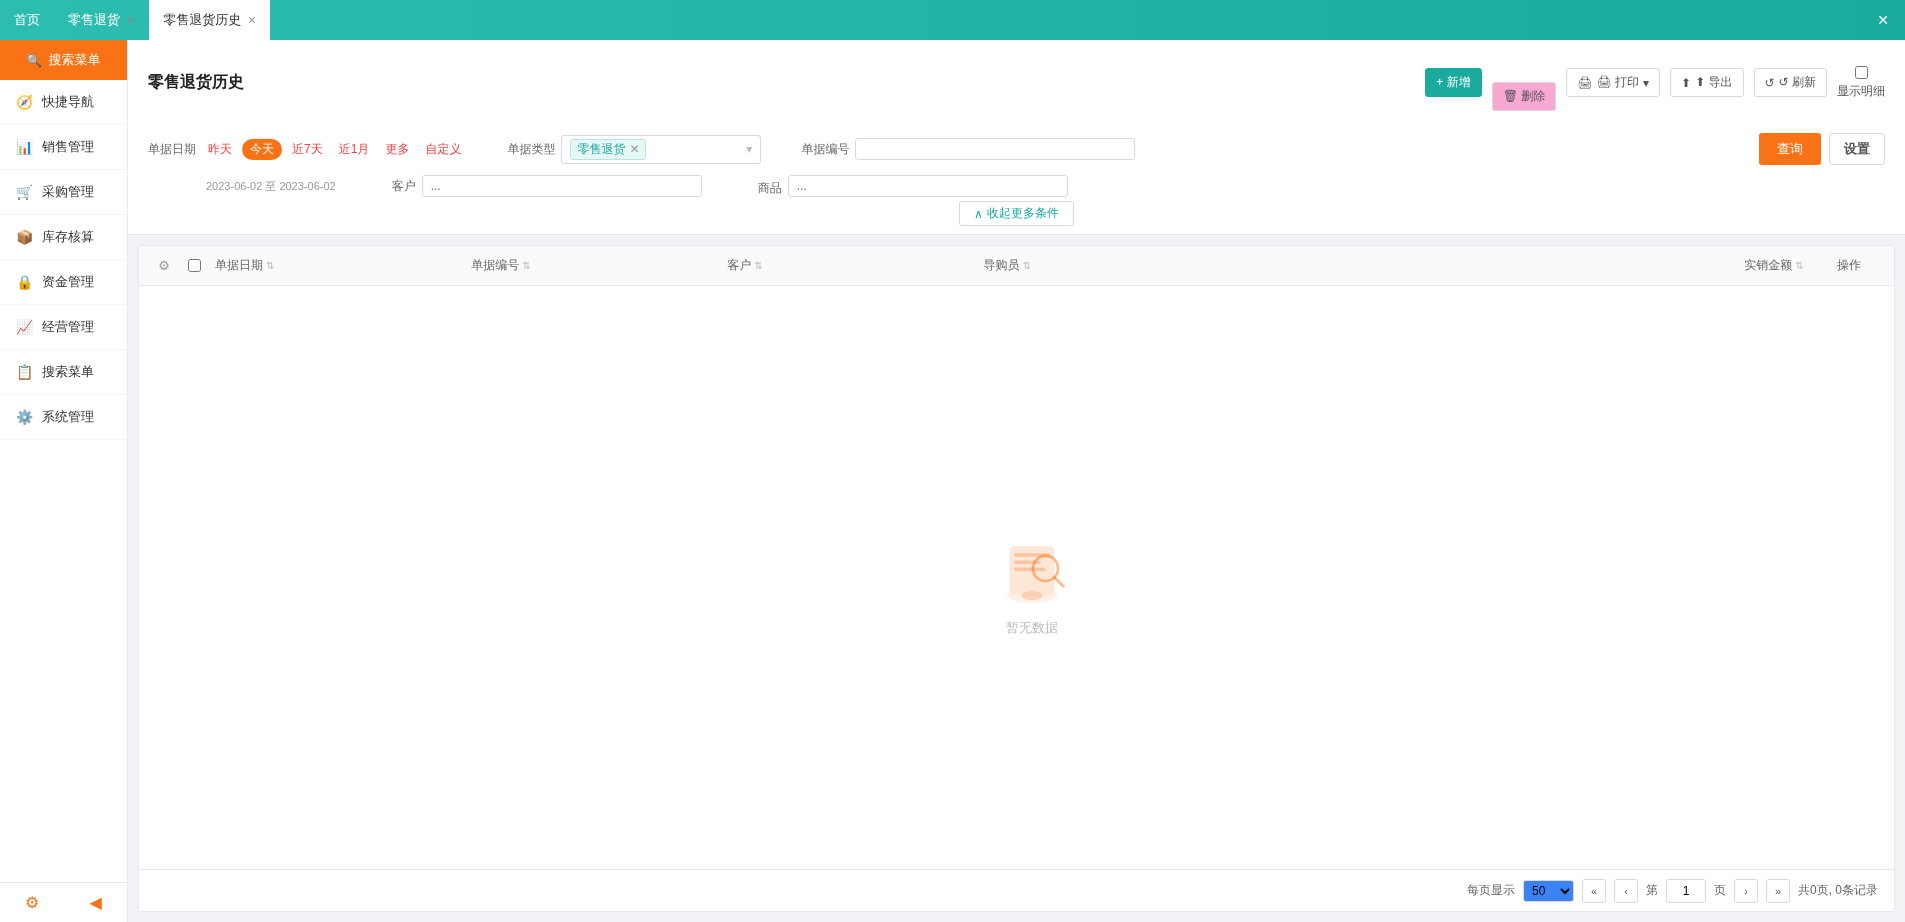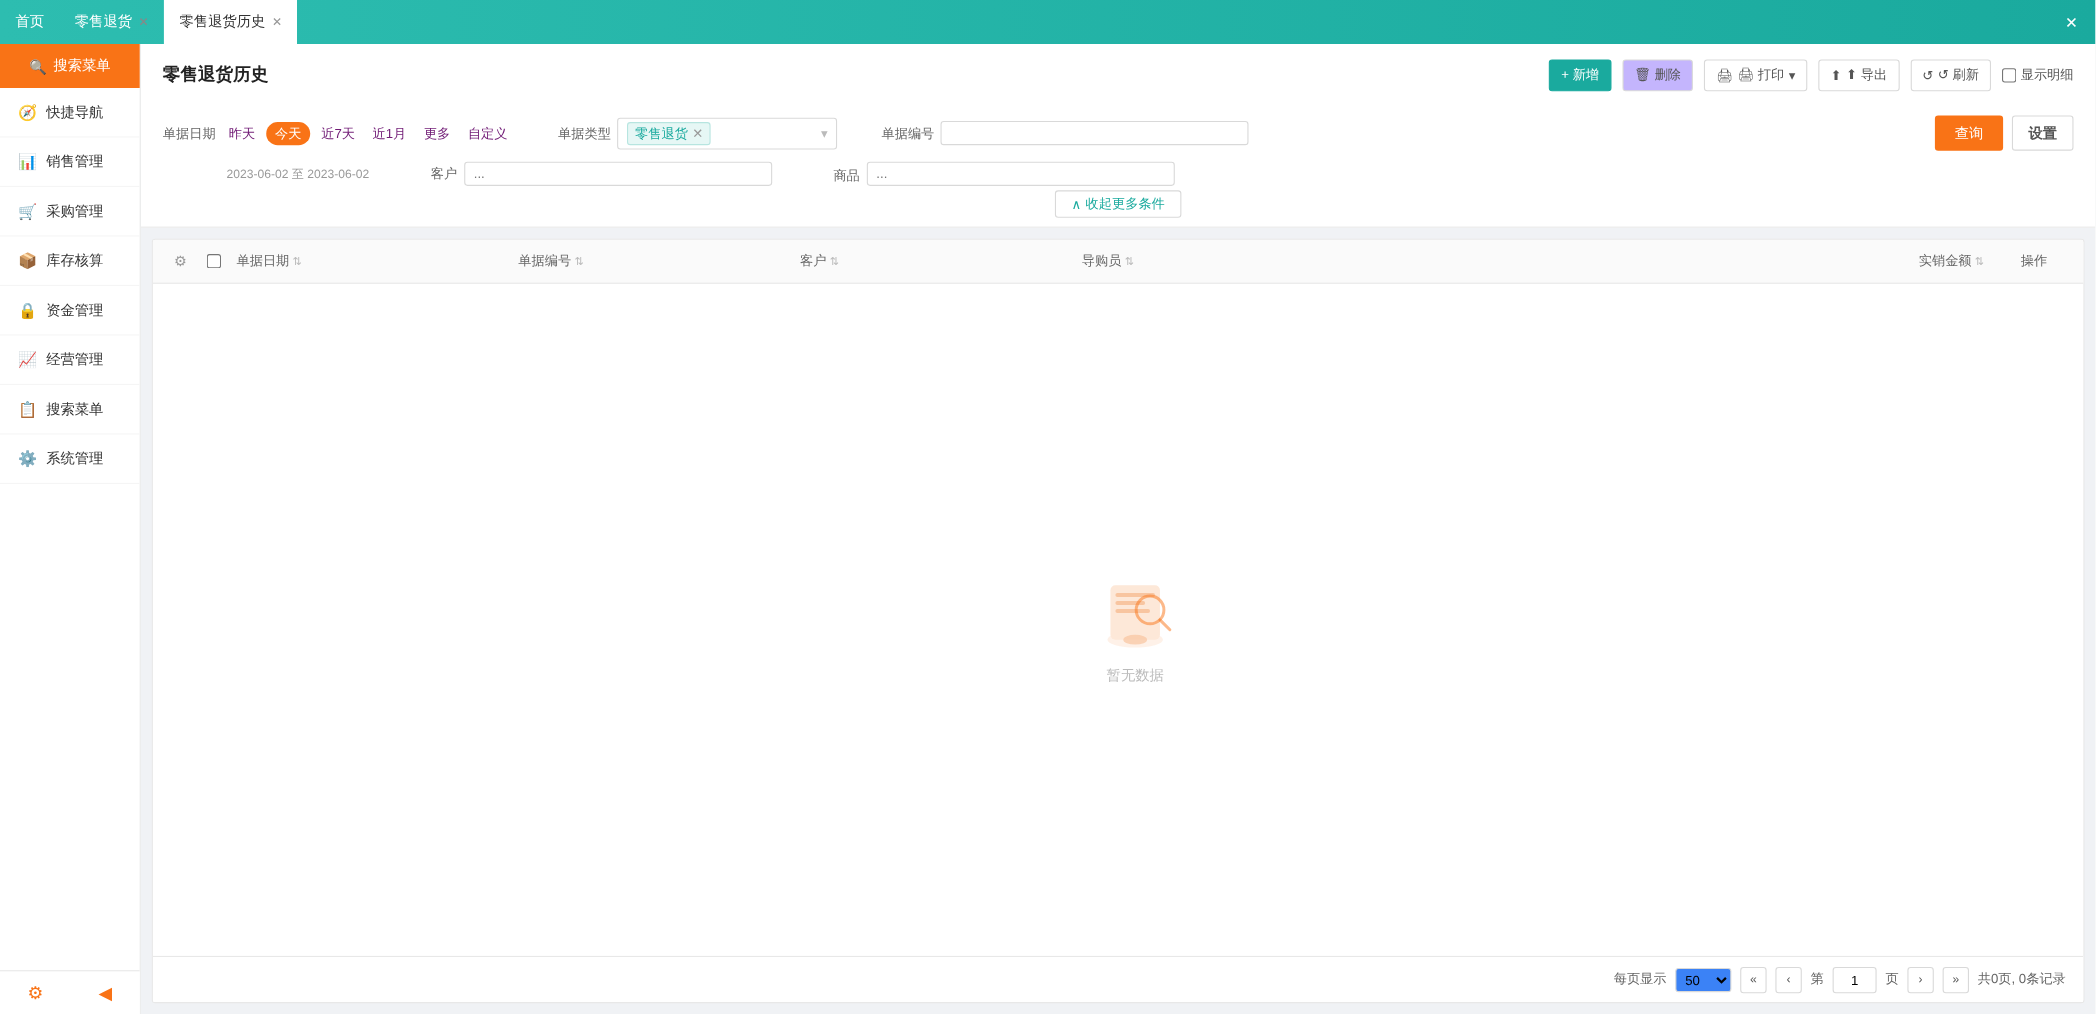--- a/index.html
+++ b/index.html
@@ -155,27 +155,28 @@
       gap: 4px;
       padding: 5px 10px;
       border: 1px solid #d9d9d9;
       background: #fff;
       border-radius: 3px;
       cursor: pointer;
       font-size: 12px;
       color: #555;
     }
     .btn-new { background: #1aaa9e; border-color: #1aaa9e; color: #fff; }
-    .btn-del { background: #c4b5fd; border-color: #d9d9d9; color: #555; }
+    .btn-del { background: #f9a8d4; border-color: #d9d9d9; color: #555; margin-top: 28px; }
     .show-detail-check {
       display: flex;
       align-items: center;
       gap: 4px;
       font-size: 12px;
       color: #555;
+      flex-direction: column;
     }
 
     
     .filter-area {
       padding: 10px 0 0 0;
     }
     .filter-row {
       display: flex;
       align-items: center;
       gap: 20px;
@@ -195,21 +196,21 @@
     .filter-dates {
       display: flex;
       align-items: center;
       gap: 4px;
       font-size: 12px;
     }
     .date-shortcut {
       padding: 2px 6px;
       border-radius: 3px;
       cursor: pointer;
-      color: #701a75;
+      color: #ef4444;
     }
     .date-shortcut.active {
       background: #f97316;
       color: #fff;
       border-radius: 12px;
       padding: 2px 8px;
     }
     .date-range-text {
       font-size: 11px;
       color: #999;

